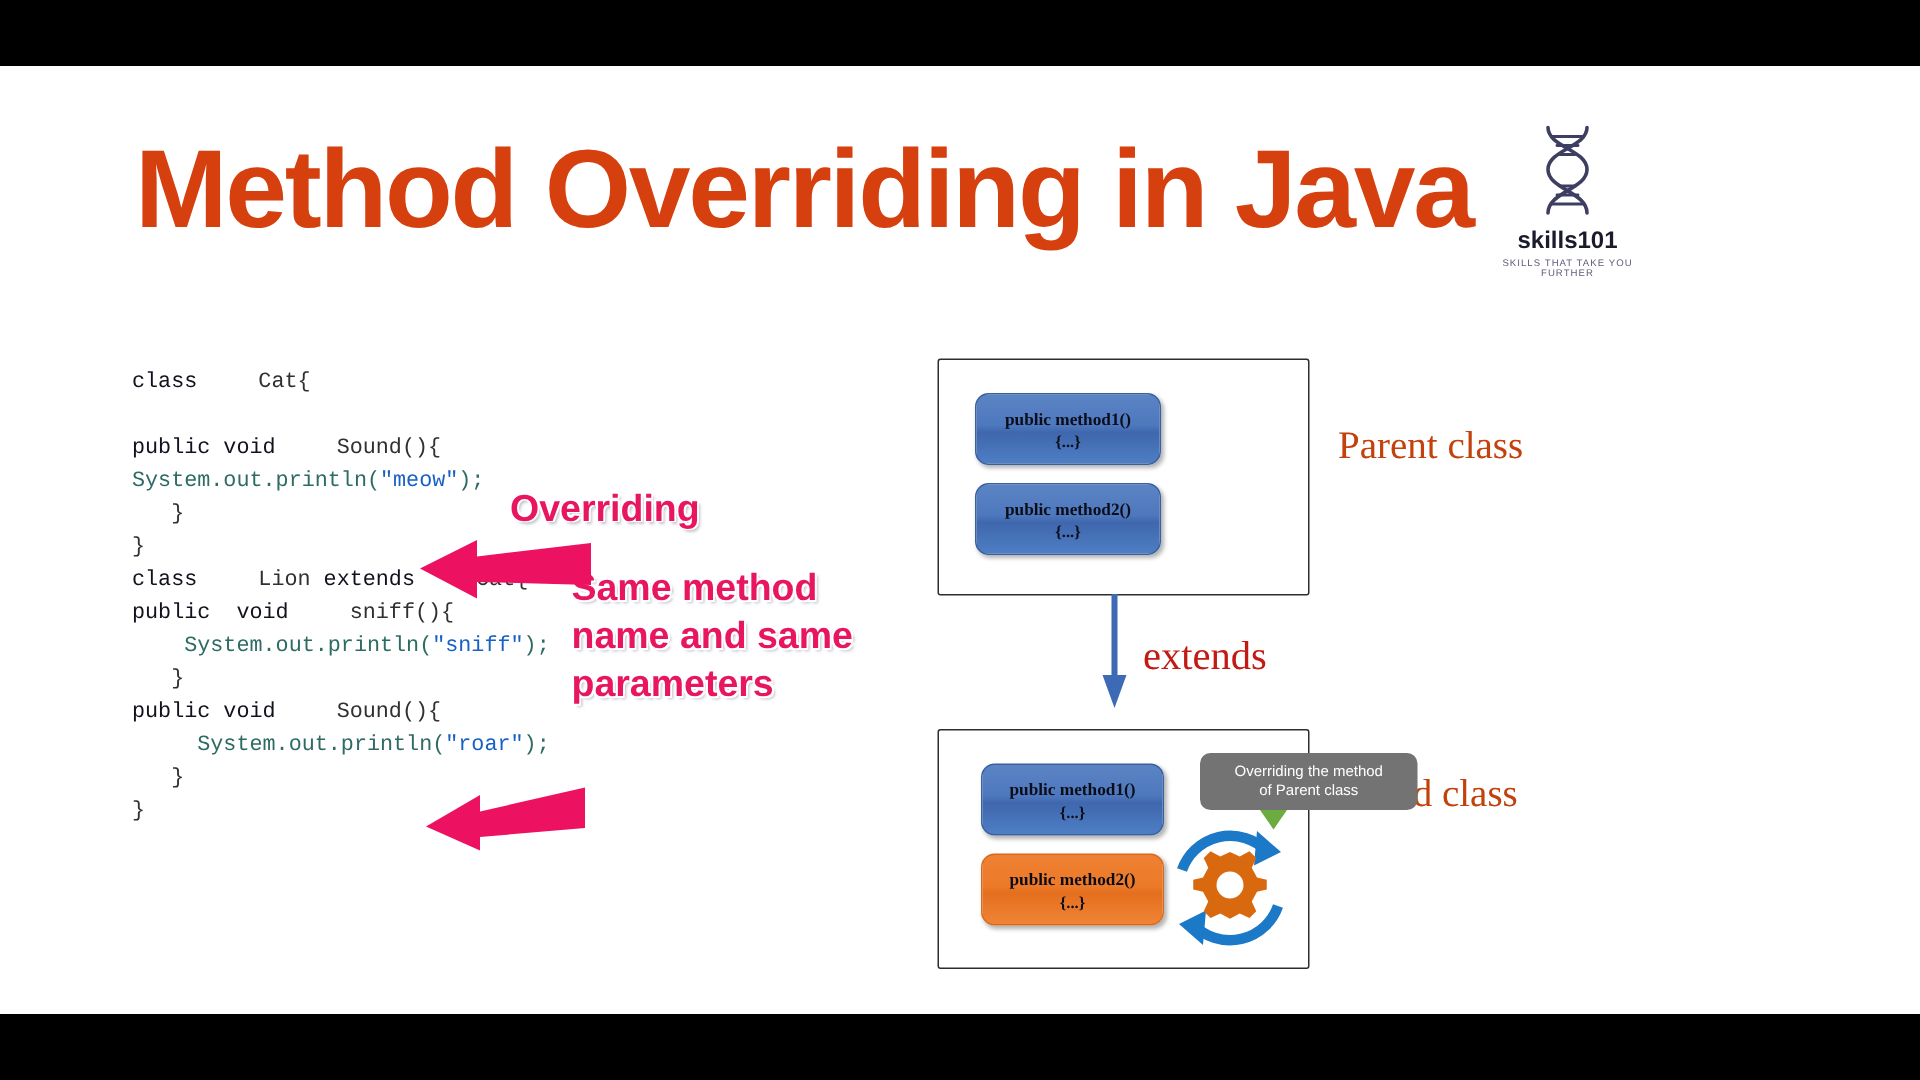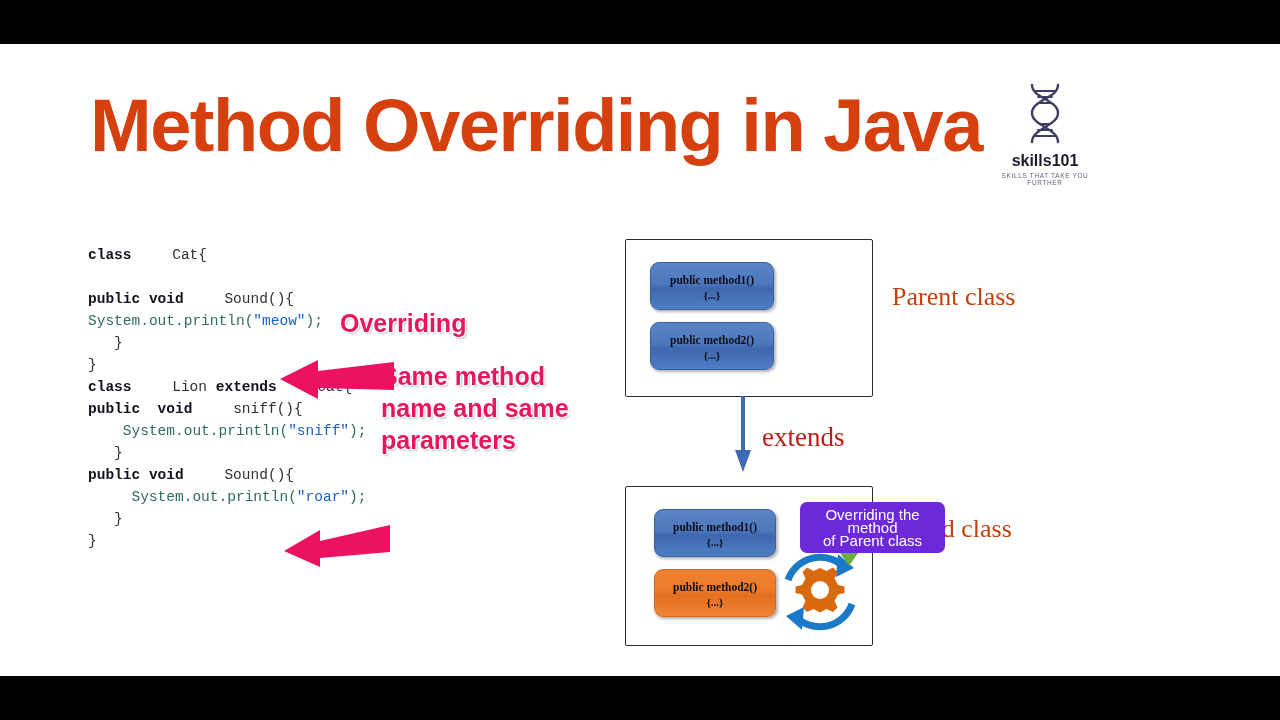--- a/index.html
+++ b/index.html
@@ -91,39 +91,40 @@
     left: 88px;
     top: 200px;
     width: 330px;
     font-family: "Liberation Mono", "DejaVu Sans Mono", monospace;
     font-size: 14.5px;
     line-height: 22px;
     color: #1f1f2e;
     white-space: pre;
   }
   .code-line { height: 22px; white-space: pre; }
-  .kw { font-weight: bold; color: #12121f; }
+  .kw { font-weight: normal; color: #12121f; }
   .ident { color: #2f3030; margin-left: 32px; }
   .sysout { color: #2d6b63; margin-top: 36px; }
   .str { color: #1760c4; }
   .brace { color: #2f3030; }
 
   
   .pink-note {
     position: absolute;
     font-family: "Liberation Sans", sans-serif;
     font-weight: bold;
     color: #e8155f;
     text-shadow:
       1.2px 1.2px 0 #ffffff,
       -1.2px 1.2px 0 #ffffff,
       1.2px -1.2px 0 #ffffff,
       -1.2px -1.2px 0 #ffffff,
       2px 2px 2px rgba(120,120,140,0.45);
     white-space: pre;
+    margin-top: 16px;
   }
   #note-overriding {
     left: 340px;
     top: 264px;
     font-size: 25px;
     line-height: 30px;
   }
   #note-same-method {
     left: 381px;
     top: 316px;
@@ -199,25 +200,25 @@
 
   
   #callout {
     position: absolute;
     left: 200px;
     top: 278px;
     width: 145px;
     z-index: 6;
   }
   #callout-body {
-    background: #6d28d9;
+    background: #737373;
     border-radius: 7px;
     color: #ffffff;
     font-family: "Liberation Sans", sans-serif;
-    font-size: 15px;
+    font-size: 10px;
     line-height: 13px;
     text-align: center;
     padding: 6px 6px 6px 6px;
     box-sizing: border-box;
   }
   #callout-tail {
     width: 0; height: 0;
     margin-left: 40px;
     border-left: 9px solid transparent;
     border-right: 9px solid transparent;

